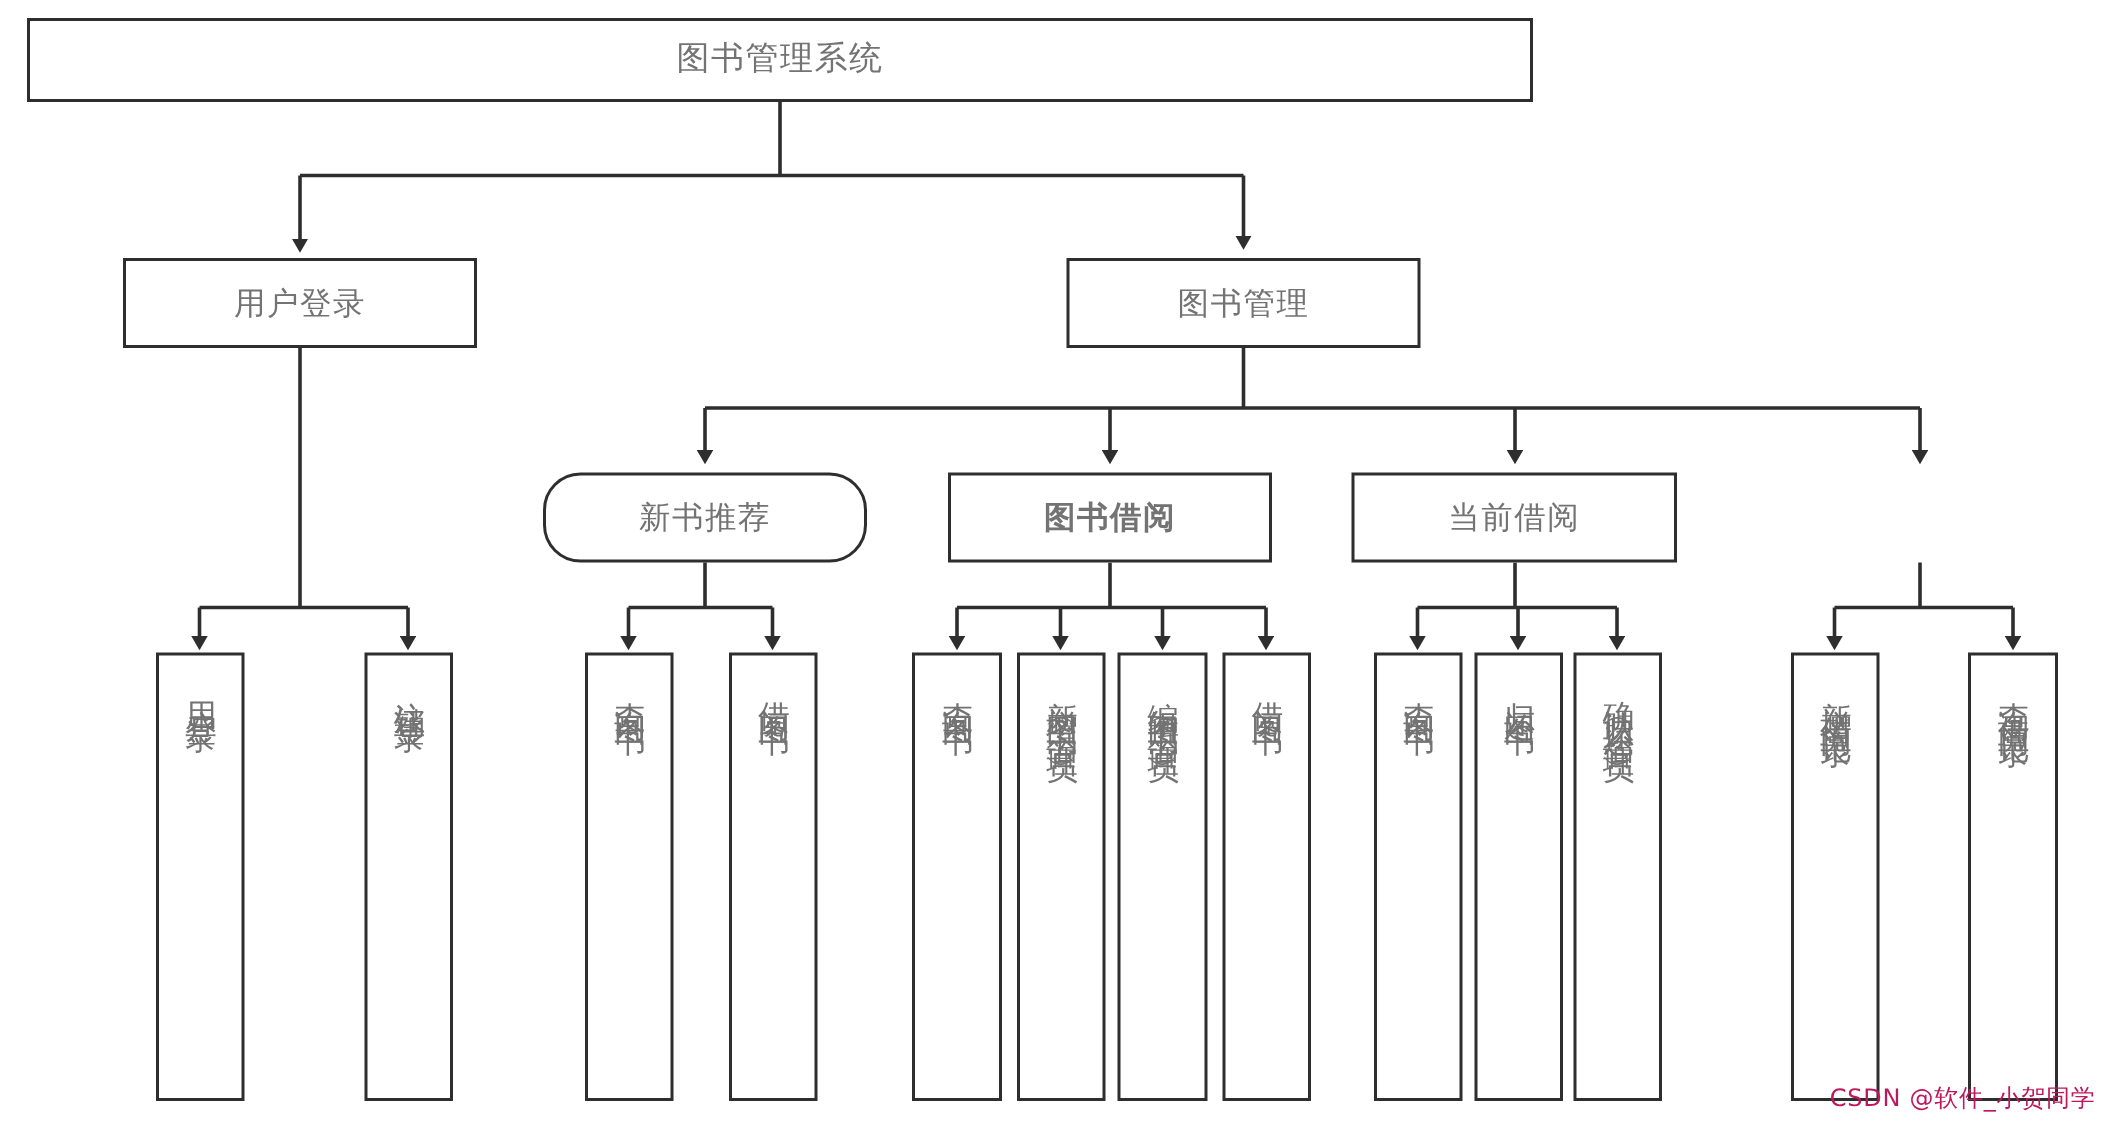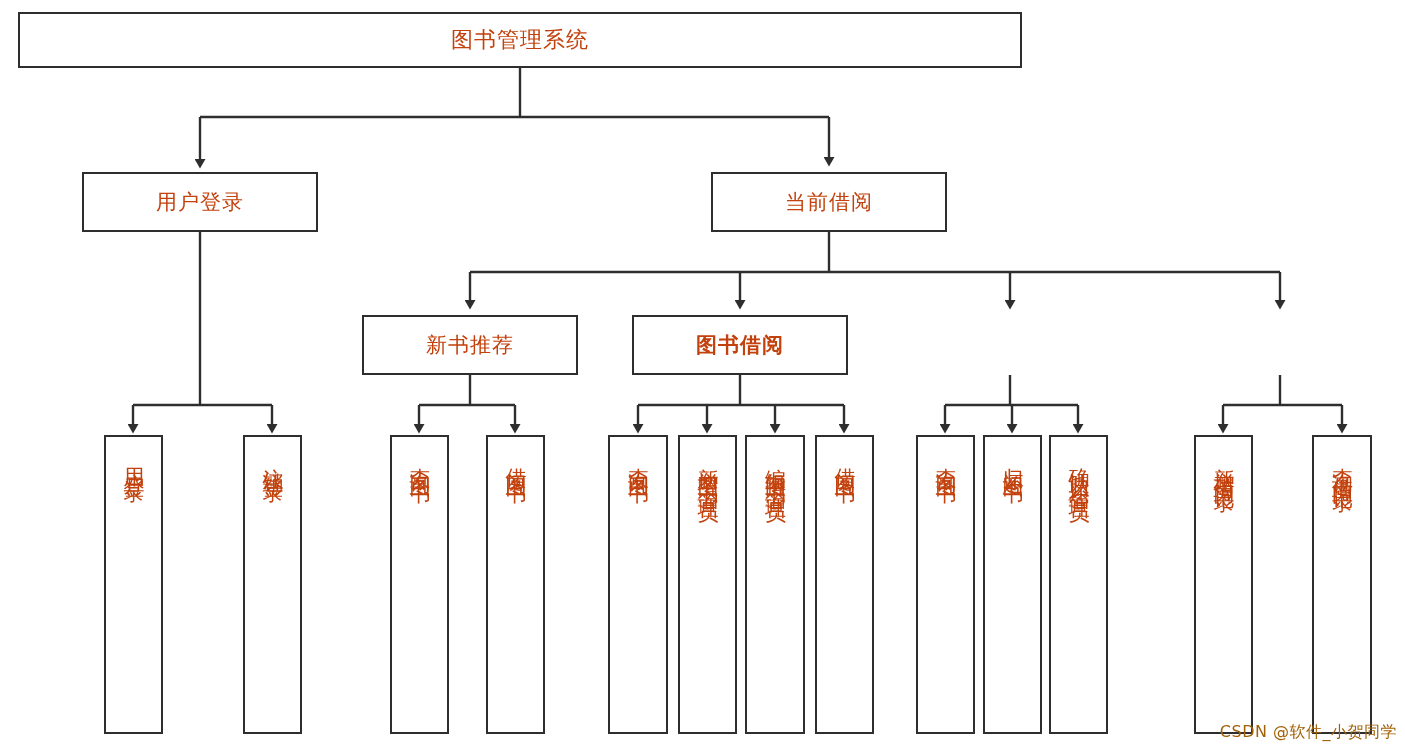--- a/index.html
+++ b/index.html
@@ -30,21 +30,21 @@
     position: absolute;
     box-sizing: border-box;
     background: #ffffff;
     border: 2.4px solid #2e2e2e;
     display: flex;
     align-items: center;
     justify-content: center;
     z-index: 2;
   }
   .node .lbl {
-    color: #c2410c;
+    color: #737373;
     font-size: 21px;
     line-height: 1.25;
     letter-spacing: 1px;
     white-space: nowrap;
     user-select: none;
   }
   .node.root .lbl { font-size: 22px; }
   .node.lvl2 .lbl { font-size: 21px; }
   .node.lvl3 .lbl { font-size: 21px; }
   
@@ -59,21 +59,21 @@
     font-size: 21px;
     letter-spacing: 5px;
     line-height: 1;
     white-space: nowrap;
   }
   #watermark {
     position: absolute;
     right: 8px;
     bottom: 4px;
     font-size: 16px;
-    color: #a16207;
+    color: #be185d;
     letter-spacing: 0.5px;
     z-index: 5;
     user-select: none;
     white-space: nowrap;
   }
 </style>
 </head>
 <body>
 
 <div id="canvas">
@@ -129,29 +129,32 @@
   </svg>
 
   <div class="node root" style="left:18px; top:12px; width:1004px; height:56px;">
     <span class="lbl">图书管理系统</span>
   </div>
 
   <div class="node lvl2" style="left:82px; top:172px; width:236px; height:60px;">
     <span class="lbl">用户登录</span>
   </div>
   <div class="node lvl2" style="left:711px; top:172px; width:236px; height:60px;">
-    <span class="lbl">当前借阅</span>
-  </div>
-
-  <div class="node lvl3" style="left:362px; top:315px; width:216px; height:60px;">
+    <span class="lbl">图书管理</span>
+  </div>
+
+  <div class="node lvl3" style="left:362px; top:315px; width:216px; height:60px;border-radius:25px;">
     <span class="lbl">新书推荐</span>
   </div>
   <div class="node lvl3" style="left:632px; top:315px; width:216px; height:60px;font-weight:bold;">
     <span class="lbl">图书借阅</span>
   </div>
+  <div class="node lvl3" style="left:901px; top:315px; width:217px; height:60px;">
+    <span class="lbl">当前借阅</span>
+  </div>
 
   <div class="node leaf" style="left:104px; top:435px; width:59px; height:299px;">
     <span class="lbl">用户登录</span>
   </div>
   <div class="node leaf" style="left:243px; top:435px; width:59px; height:299px;">
     <span class="lbl">注销登录</span>
   </div>
 
   <div class="node leaf" style="left:390px; top:435px; width:59px; height:299px;">
     <span class="lbl">查询图书</span>

